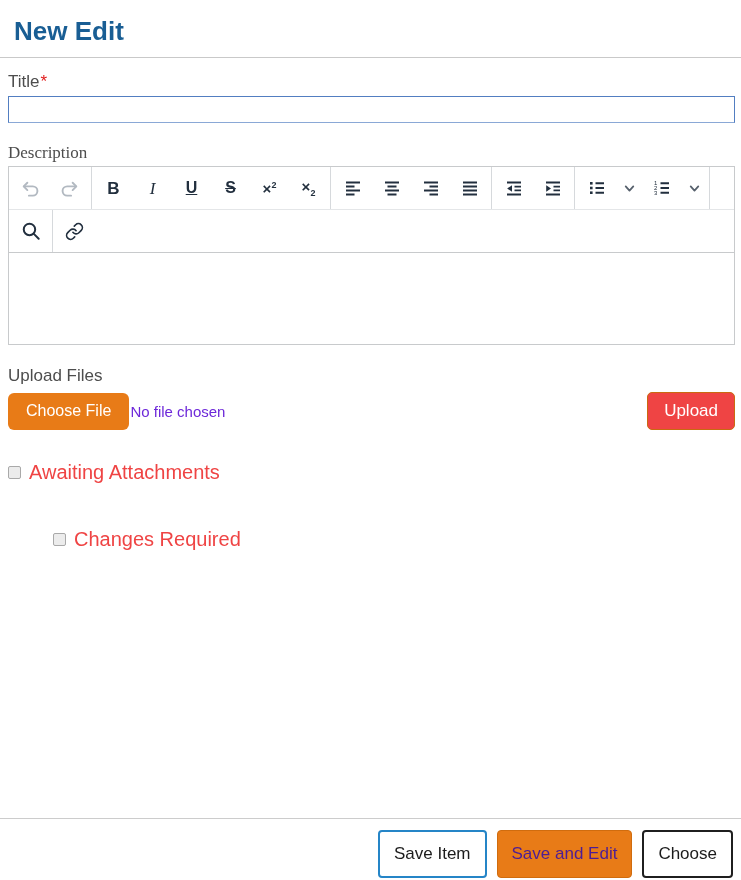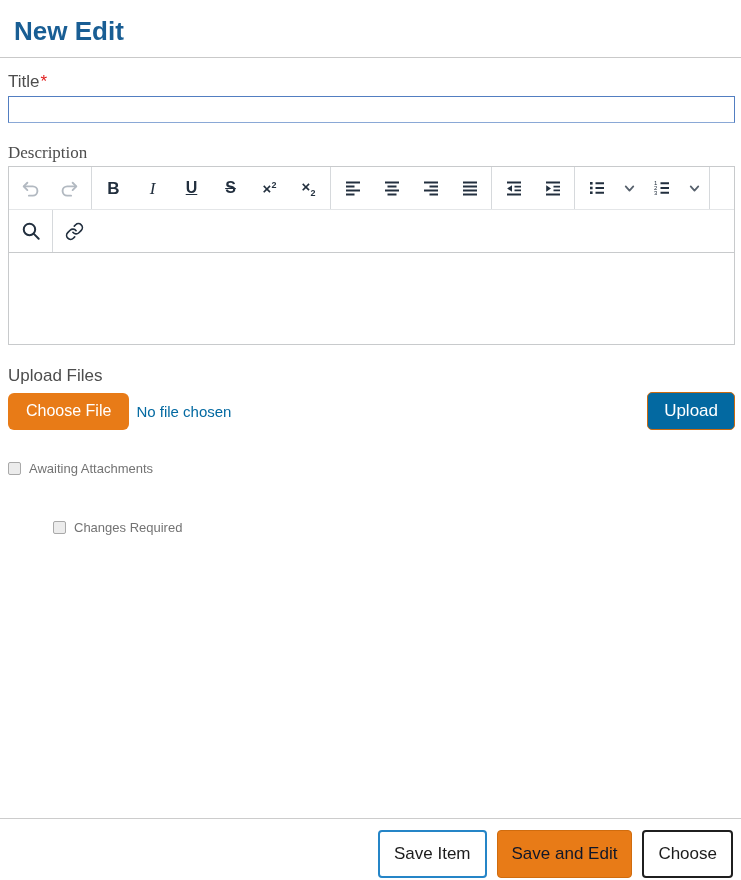--- a/index.html
+++ b/index.html
@@ -46,44 +46,44 @@
   .g-supsub { font-weight:600; font-size:15px; }
   .g-supsub sup, .g-supsub sub { font-size:9px; font-weight:700; }
   .editor-body { height:91px; background:#fff; }
 
   .upload-label { margin-top:21px; }
   .upload-row { margin-top:6px; display:flex; align-items:center; }
   .choose-btn {
     background:#e87b17; color:#fff; border:none; border-radius:6px;
     font-size:16px; height:37px; padding:0 18px; font-family:inherit; cursor:pointer;
   }
-  .no-file { margin-left:7px; font-size:15px; color:#0369a1; }
+  .no-file { margin-left:1px; font-size:15px; color:#6d28d9; }
   .upload-btn {
-    margin-left:auto; background:#0369a1; color:#fff; border:1px solid #ca6a10;
+    margin-left:auto; background:#ef4444; color:#fff; border:1px solid #ca6a10;
     border-radius:5px; font-size:17px; height:38px; padding:0 16px;
     font-family:inherit; cursor:pointer;
   }
 
   .check-row { display:flex; align-items:center; gap:8px; cursor:pointer; }
   .check-row.first  { margin-top:31px; }
   .check-row.second { margin-top:44px;padding-left:45px; }
   .checkbox {
     width:13px; height:13px; box-sizing:border-box; flex:0 0 auto;
     background:#ececec; border:1px solid #a9a9a9; border-radius:2px;
   }
-  .check-label { font-size:13px; color:#737373; }
+  .check-label { font-size:20px; color:#ef4444; }
 
   .footer-divider { position:absolute; left:0; right:0; top:818px; border-top:1px solid #cccccc; height:0; }
   .footer { position:absolute; top:830px; right:8px; display:flex; gap:10px; }
   .btn {
     height:48px; border-radius:4px; font-size:17px; padding:0 14px;
     font-family:inherit; cursor:pointer; box-sizing:border-box;
   }
   .btn-save      { background:#fff; border:2px solid #2585c7; color:#1c1c1c; }
-  .btn-save-edit { background:#e87b17; border:1px solid #d06c0e; color:#0f172a; }
+  .btn-save-edit { background:#e87b17; border:1px solid #d06c0e; color:#4c1d95; }
   .btn-cancel    { background:#fff; border:2px solid #1f1f1f; color:#1c1c1c; }
 
   svg { display:block; }
 </style>
 </head>
 <body>
 
 <div class="page">
 
   <h1 class="page-title">New Edit</h1>

